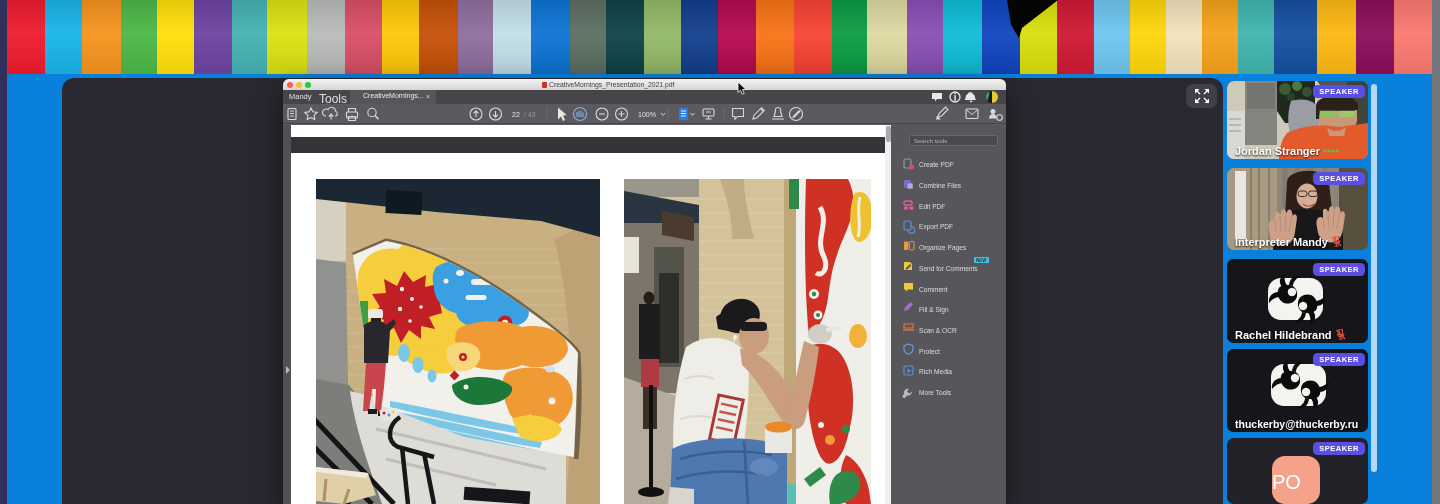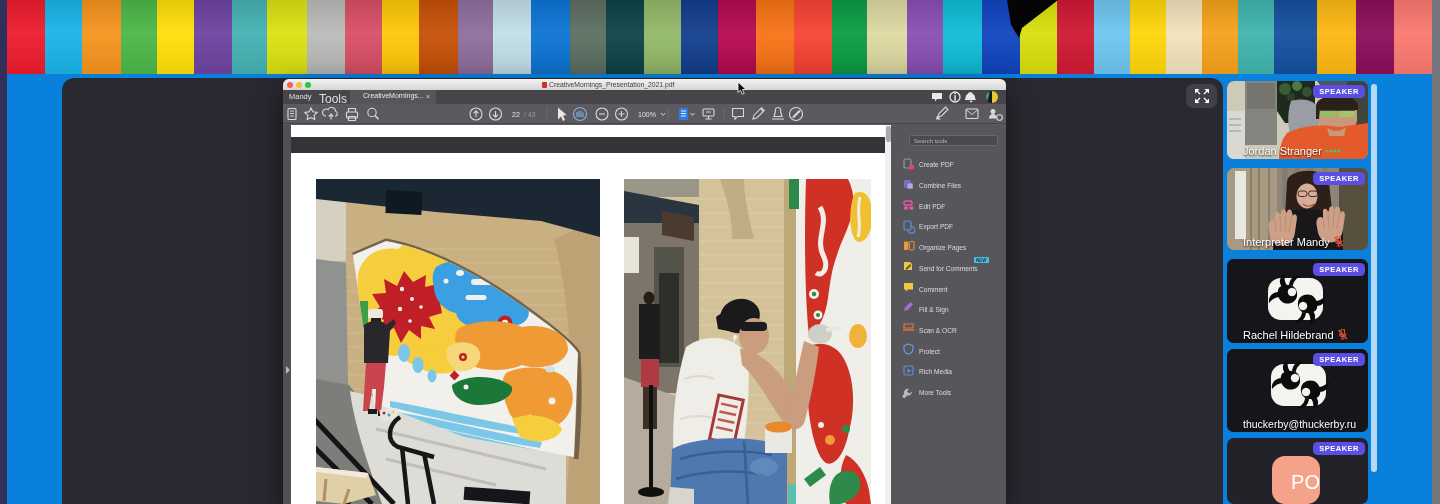--- a/index.html
+++ b/index.html
@@ -426,21 +426,21 @@
 </div>
 
 <svg class="abs" style="left:737px;top:82px" width="12" height="14" viewBox="0 0 12 14">
   <path d="M1,0 L1,10.5 L3.6,8.3 L5.2,12.2 L7.2,11.3 L5.6,7.6 L9,7.4 Z" fill="#111" stroke="#fff" stroke-width="0.8"></path>
 </svg>
 
 <style>
   .tile { position:absolute; left:1227px; width:141px; border-radius:7px; overflow:hidden; background:#15151a; }
   .badge { position:absolute; top:4px; right:3px; height:13px; background:#5b4ee2; border-radius:4.5px;
            color:#fff; font-size:7.5px; font-weight:bold; letter-spacing:0.5px; line-height:13px; padding:0 6px; }
-  .pname { position:absolute; left:16px; bottom:2px; color:#fff; font-size:11px; font-weight:normal;
+  .pname { position:absolute; left:8px; bottom:2px; color:#fff; font-size:11px; font-weight:bold;
            text-shadow:0 1px 2px rgba(0,0,0,0.85); white-space:nowrap; }
 </style>
 
 <div class="tile" style="top:81px;height:78px">
   <svg width="141" height="78" viewBox="0 0 141 78">
     <rect width="141" height="78" fill="#cfc9ba"></rect>
     <rect x="0" y="30" width="18" height="48" fill="#dad8d2"></rect>
     <path d="M2,38 h12 M2,44 h12 M2,50 h12" stroke="#b0aea6" stroke-width="1.5"></path>
     <rect x="18" y="0" width="32" height="64" fill="#85857f"></rect>
     <rect x="20" y="2" width="28" height="26" fill="#75756f"></rect>
@@ -550,17 +550,17 @@
       <path d="M79,54 C78,61 73,65 68,63 C72,60 75,57 75,53 Z"></path>
       <path d="M89,47 C96,47 100,42 99,36 C96,40 92,42 88,42 Z"></path>
     </g>
   </svg>
   <div class="badge">SPEAKER</div>
   <div class="pname" style="font-size:10.5px">thuckerby@thuckerby.ru</div>
 </div>
 
 <div class="tile" style="top:438px;height:66px;background:#232229">
   <div class="abs" style="left:45px;top:18px;width:48px;height:48px;border-radius:13px;background:#f4a289"></div>
-  <div class="abs" style="left:45px;top:18px;width:48px;height:48px;text-align:right;line-height:52px;color:#fff;font-size:20px">PO</div>
+  <div class="abs" style="left:45px;top:18px;width:48px;height:48px;text-align:left;line-height:52px;color:#fff;font-size:20px">PO</div>
   <div class="badge" style="top:4px">SPEAKER</div>
 </div>
 
 <div class="abs" style="left:1371px;top:84px;width:6px;height:388px;background:#b7d8f4;border-radius:3px"></div>
 
 </body></html>

